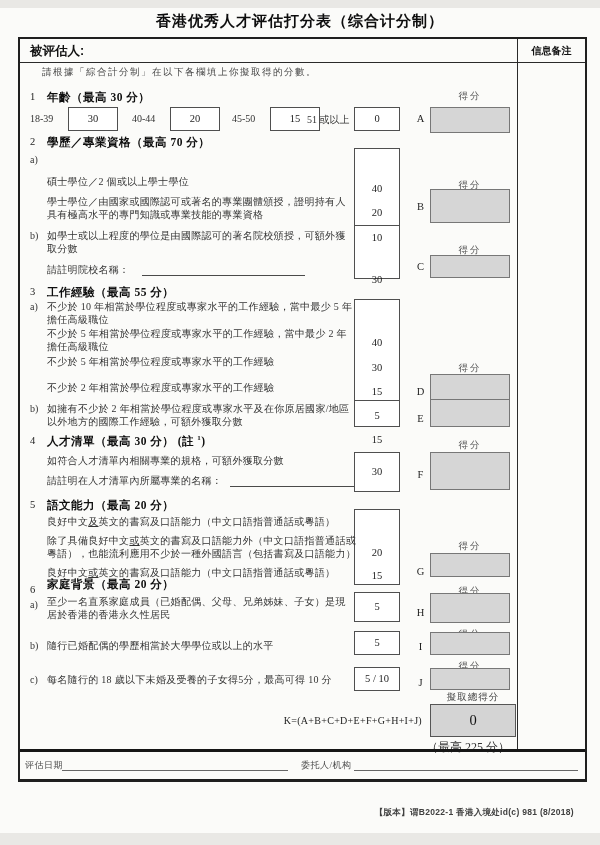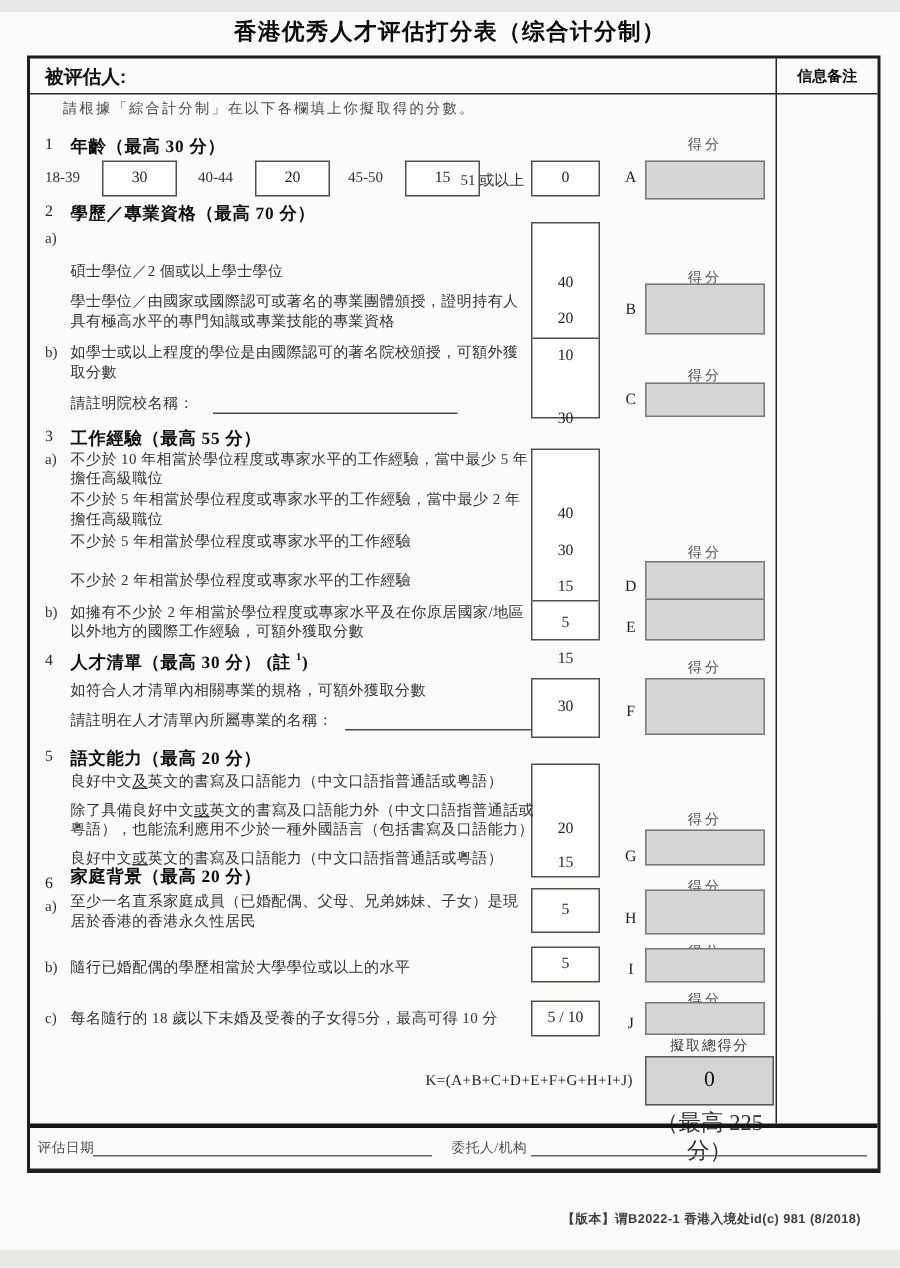--- a/index.html
+++ b/index.html
@@ -45,21 +45,21 @@
   .pt-box{position:absolute;border:1px solid #4f4f4f;background:#fff;box-sizing:border-box;text-align:center;font-size:10.5px;color:#1e1e1e;}
   .pt-col{position:absolute;left:334px;width:46px;border:1px solid #4f4f4f;background:#fff;box-sizing:border-box;}
   .pt-val{position:absolute;left:0;width:100%;text-align:center;font-size:10.5px;color:#1e1e1e;margin-top:28px;}
   .pt-div{position:absolute;left:0;width:100%;border-top:1px solid #4f4f4f;}
   .opt-lbl{position:absolute;font-size:10px;color:#333;}
   .blank{position:absolute;border-bottom:1px solid #4a4a4a;height:11px;}
   .u{text-decoration:underline;}
   .total-lbl{position:absolute;left:410px;width:86px;text-align:center;font-size:9.5px;color:#444;letter-spacing:1px;}
   .total-box{position:absolute;left:410px;top:665px;width:86px;height:33px;background:#d4d4d4;border:1.5px solid #555;box-sizing:border-box;text-align:center;line-height:30px;font-size:14.5px;color:#111;}
   .formula{position:absolute;left:168px;top:676px;width:234px;text-align:right;font-size:10px;color:#222;letter-spacing:0.3px;}
-  .total-max{position:absolute;left:406px;top:700px;width:94px;text-align:center;font-size:15px;color:#333;}
+  .total-max{position:absolute;left:406px;top:700px;width:94px;text-align:left;font-size:12px;color:#333;}
   .footer-rule{position:absolute;left:0;top:710px;width:100%;border-top:3px solid #161616;}
   .foot-lbl{position:absolute;font-size:9px;color:#4a4a4a;top:720px;letter-spacing:0.5px;}
   .foot-blank{position:absolute;top:721px;border-bottom:1px solid #666;height:10px;}
   .version{
     position:absolute;right:26px;top:799px;
     font-family:"Liberation Sans","DejaVu Sans",sans-serif;
     font-weight:bold;font-size:8.5px;color:#3f3f3f;letter-spacing:0.3px;
   }
   .watermark{
     position:absolute;right:16px;top:849px;

